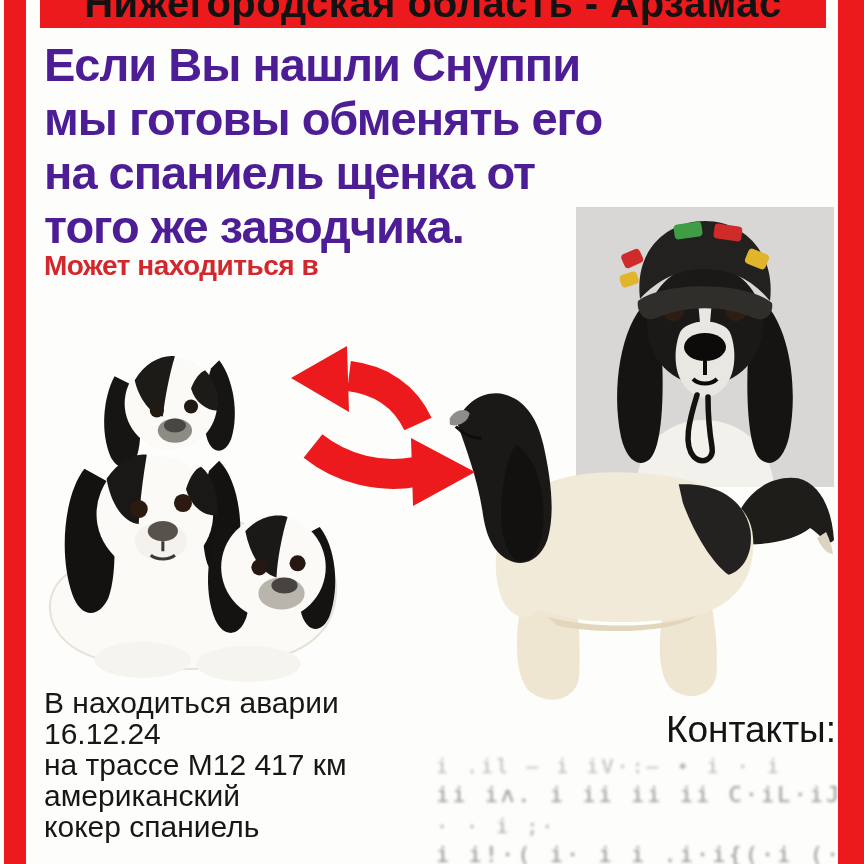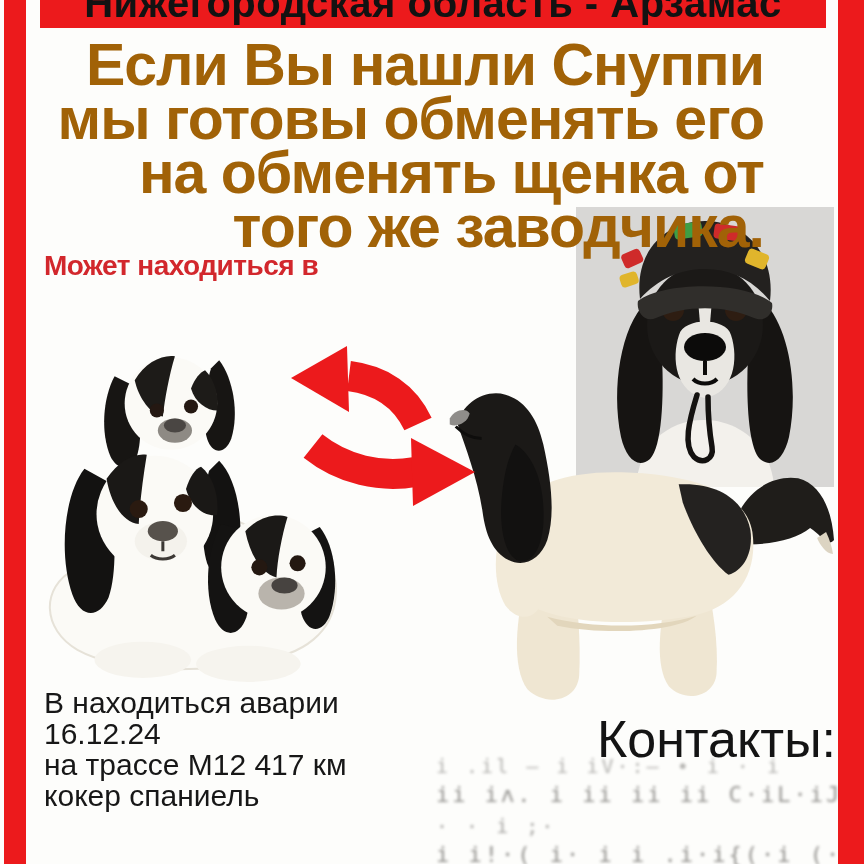--- a/index.html
+++ b/index.html
@@ -13,41 +13,41 @@
   #border-right{left:838px;width:26px;}
   #top-banner{
     position:absolute;left:40px;top:-22px;width:786px;height:50px;
     background:#ec1a1c;color:#121212;
     font-size:40px;font-weight:700;letter-spacing:.5px;
     display:flex;align-items:center;justify-content:center;
     white-space:nowrap;z-index:5;
   }
   #headline{
     position:absolute;left:44px;top:38px;width:720px;
-    color:#a16207;font-size:59px;font-weight:700;line-height:54px;
-    letter-spacing:-1px;white-space:nowrap;z-index:4;text-align:right;
+    color:#4c1d95;font-size:47px;font-weight:700;line-height:54px;
+    letter-spacing:-1px;white-space:nowrap;z-index:4;
   }
   #subhead{
     position:absolute;left:44px;top:249px;width:480px;
     color:#d2272c;font-size:28px;font-weight:700;line-height:34px;
     letter-spacing:-.5px;white-space:nowrap;z-index:4;
   }
   .photo{position:absolute;}
   #dog-cap-photo{left:576px;top:207px;width:258px;height:280px;z-index:1;}
   #puppies-photo{left:22px;top:318px;width:332px;height:372px;z-index:2;}
   #standing-dog-photo{left:398px;top:382px;width:438px;height:330px;z-index:2;}
   #exchange-arrows{position:absolute;left:283px;top:332px;width:200px;height:180px;z-index:3;}
   #details{
     position:absolute;left:44px;top:687px;width:420px;
     color:#171717;font-size:30px;line-height:31px;white-space:nowrap;z-index:4;
   }
   #details .bold{font-weight:400;}
   #contacts-label{
     position:absolute;left:560px;top:709px;width:276px;text-align:right;
-    color:#141414;font-size:52px;font-weight:400;z-index:4;white-space:nowrap;
+    color:#141414;font-size:37px;font-weight:400;z-index:4;white-space:nowrap;
   }
   .redacted{
     position:absolute;left:436px;width:396px;height:26px;
     color:#4c4a46;font-size:20px;letter-spacing:3px;white-space:nowrap;
     filter:blur(1.6px);z-index:4;font-family:"DejaVu Sans Mono",monospace;
   }
   #redacted-1{top:754px;opacity:.42;}
   #redacted-2{top:782px;opacity:.6;font-size:22px;}
   #redacted-3{top:814px;opacity:.5;}
   #redacted-4{top:842px;opacity:.62;font-size:22px;}
@@ -58,21 +58,21 @@
 <div class="border-strip" id="border-left"></div>
 <div class="border-strip" id="border-right"></div>
 
 <div id="top-banner">
   <span>Нижегородская область - Арзамас</span>
 </div>
 
 <div id="headline">
   <div>Если Вы нашли Снуппи</div>
   <div>мы готовы обменять его</div>
-  <div>на обменять щенка от</div>
+  <div>на спаниель щенка от</div>
   <div>того же заводчика.</div>
 </div>
 
 <div id="subhead">
   <div>Может находиться в</div>
 </div>
 
 <svg class="photo" id="dog-cap-photo" viewBox="0 0 258 280" xmlns="http://www.w3.org/2000/svg">
   <rect width="258" height="280" fill="#d8d7d5"></rect>
   <path d="M60,280 C62,240 90,213 128,213 C166,213 196,242 198,280 Z" fill="#f3f1ec"></path>
@@ -149,20 +149,21 @@
   <path d="M135,92 C122,64 98,48 66,44" stroke="#ec1a1c" stroke-width="30" fill="none"></path>
   <polygon points="8,46 64,14 66,80" fill="#ec1a1c"></polygon>
   <path d="M30,114 C60,138 98,146 132,140" stroke="#ec1a1c" stroke-width="30" fill="none"></path>
   <polygon points="192,140 128,106 130,174" fill="#ec1a1c"></polygon>
 </svg>
 
 <div id="details">
   <div>В находиться аварии</div>
   <div class="bold">16.12.24</div>
   <div><span>на трассе </span><span class="bold">М12 417 км</span></div>
+  <div class="bold">американский</div>
   <div class="bold">кокер спаниель</div>
 </div>
 
 <div id="contacts-label">Контакты:</div>
 <div class="redacted" id="redacted-1">i  .il — i        iV·:— •  i · i</div>
 <div class="redacted" id="redacted-2">ii iʌ. i  ii ii  ii C·iL·iJ·з·ii—·-.i  i.i</div>
 <div class="redacted" id="redacted-3">· ·       i      ;·</div>
 <div class="redacted" id="redacted-4">i  i!·( i·  i i  .i·i{(·i (·!·i  ·. i</div>
 
 </body></html>

